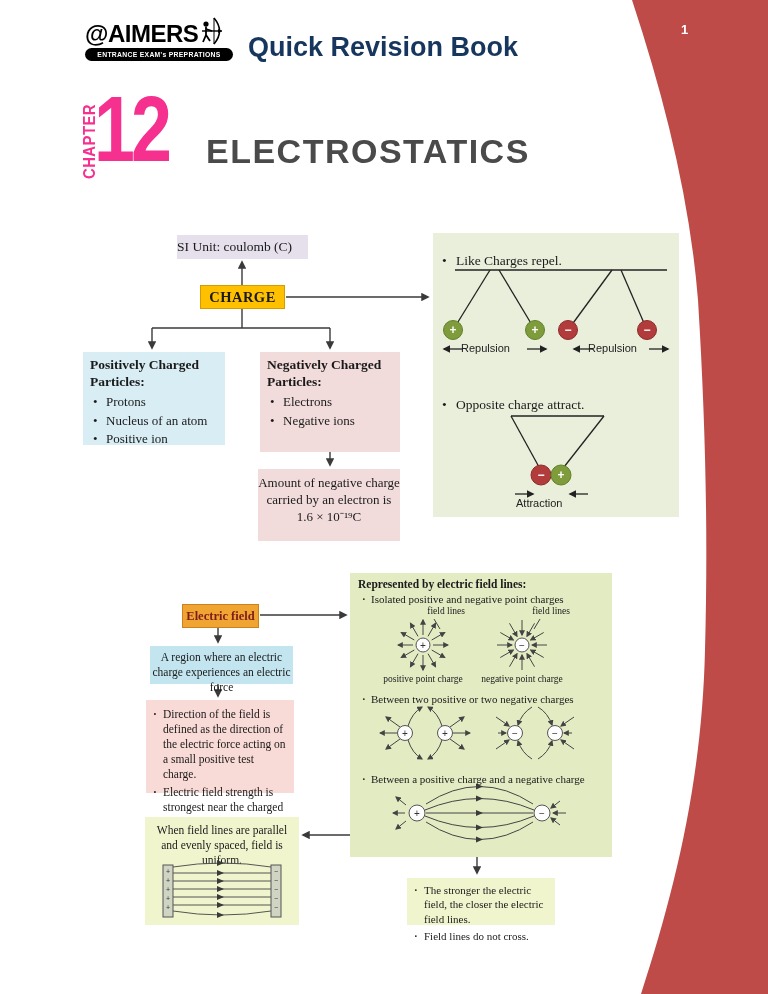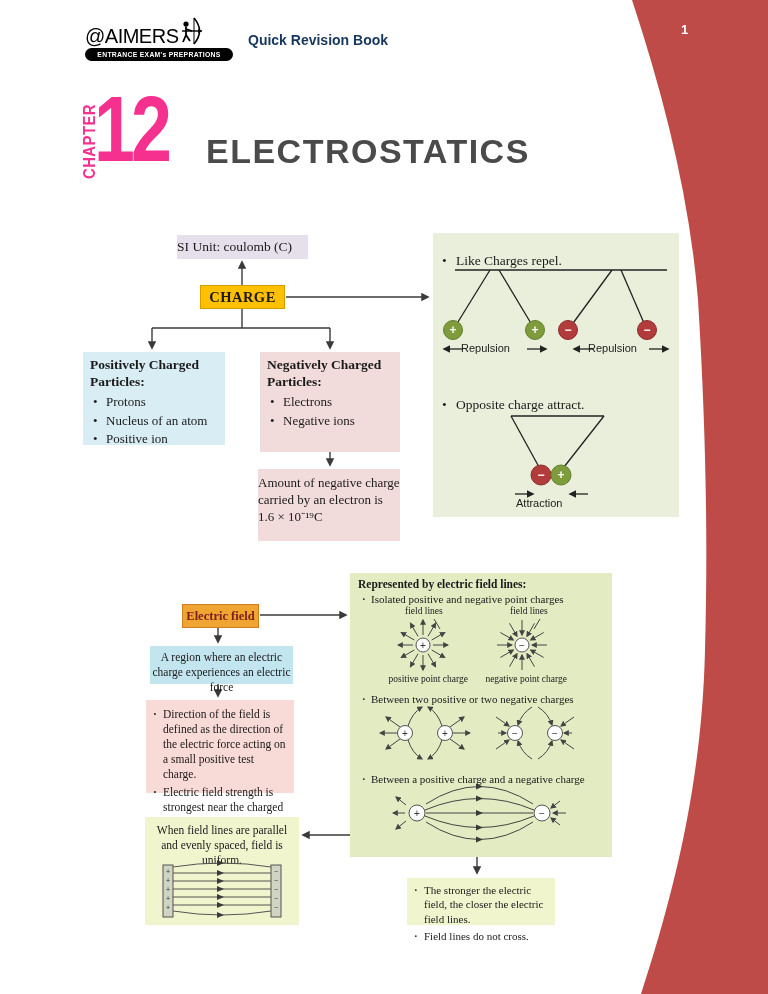--- a/index.html
+++ b/index.html
@@ -3,27 +3,27 @@
 <meta charset="utf-8">
 <style>
   html,body{margin:0;padding:0;background:#fff;}
   .page{position:relative;width:768px;height:994px;background:#fff;overflow:hidden;
         font-family:"Liberation Serif",serif;color:#1a1a1a;}
   .abs{position:absolute;}
   svg{display:block;}
   
   .logo-block{position:absolute;left:85px;top:16px;width:154px;}
   .logo-row{display:flex;align-items:flex-end;}
-  .logo-text{font-family:"Liberation Sans",sans-serif;font-weight:400;font-size:20px;
+  .logo-text{font-family:"Liberation Sans",sans-serif;font-weight:700;font-size:24px;
              letter-spacing:-0.5px;color:#000;line-height:1;}
   .logo-pill{margin-top:2px;width:148px;background:#000;color:#fff;border-radius:7px;
              font-family:"Liberation Sans",sans-serif;font-weight:700;font-size:6.8px;
              letter-spacing:.3px;text-align:center;padding:3px 0;}
   .book-title{position:absolute;left:248px;top:32px;font-family:"Liberation Sans",sans-serif;
-              font-weight:800;font-size:14px;color:#17365D;}
+              font-weight:800;font-size:27px;color:#17365D;}
   .page-number{position:absolute;left:681px;top:22px;z-index:3;color:#fff;
                font-family:"Liberation Sans",sans-serif;font-weight:700;font-size:13px;}
   
   .chapter-label{position:absolute;left:80px;top:179px;transform:rotate(-90deg) scaleX(.9);
                  transform-origin:0 0;font-family:"Liberation Sans",sans-serif;font-weight:800;
                  font-size:16.5px;letter-spacing:.5px;color:#F5308F;white-space:nowrap;}
   .chapter-number{position:absolute;left:94px;top:86px;font-family:"Liberation Sans",sans-serif;
                   font-weight:800;font-size:92px;line-height:.95;color:#F5308F;
                   transform:scaleX(.8);transform-origin:0 0;letter-spacing:-5px;}
   .chapter-title{position:absolute;left:206px;top:132px;font-family:"Liberation Sans",sans-serif;
@@ -33,21 +33,21 @@
                display:flex;align-items:center;gap:18px;padding-left:3px;box-sizing:border-box;}
   
   .fbox{position:absolute;box-sizing:border-box;font-size:13px;line-height:1.3;}
   .box-si{left:177px;top:235px;width:131px;height:24px;background:#E5E0EC;text-align:left;
           line-height:24px;font-size:13.5px;}
   .box-charge{left:200px;top:285px;width:85px;height:24px;background:#FFC000;
               border:1px solid #d49c00;font-weight:700;font-size:14.5px;text-align:center;
               line-height:22px;letter-spacing:.5px;}
   .box-pos{left:83px;top:352px;width:142px;height:93px;background:#D8EDF4;padding:5px 2px 0 7px;}
   .box-neg{left:260px;top:352px;width:140px;height:100px;background:#F2DCDB;padding:5px 2px 0 7px;}
-  .box-amt{left:258px;top:469px;width:142px;height:72px;background:#F2DCDB;
+  .box-amt{left:258px;top:469px;width:142px;height:72px;background:#F2DCDB;text-align:center;
            padding-top:5px;line-height:1.32;}
   .btitle{font-weight:700;font-size:13.5px;line-height:1.25;margin-bottom:2px;}
   .li{position:relative;padding-left:16px;line-height:1.45;}
   .li::before{content:"•";position:absolute;left:3px;}
   
   .panel-charges{position:absolute;left:433px;top:233px;width:246px;height:284px;background:#E9EFDB;}
   .brow{position:absolute;font-size:13.5px;padding-left:15px;margin-top:14px;}
   .brow::before{content:"•";position:absolute;left:1px;}
   .pend-label{position:absolute;font-family:"Liberation Sans",sans-serif;font-size:11px;
               color:#222;text-align:left;}
@@ -61,22 +61,22 @@
                  padding:7px 4px 0 5px;font-size:11.5px;}
   .box-uniform{left:145px;top:817px;width:154px;height:108px;background:#F1F5CE;
                font-size:11.5px;text-align:center;padding-top:6px;line-height:1.32;}
   .sli{position:relative;padding-left:12px;line-height:1.3;margin-bottom:3px;}
   .sli::before{content:"·";position:absolute;left:2px;font-weight:700;}
   
   .panel-field{position:absolute;left:350px;top:573px;width:262px;height:284px;background:#E3EBC3;}
   .fp-title{position:absolute;left:8px;top:5px;font-weight:700;font-size:11.5px;}
   .frow{position:absolute;font-size:11px;padding-left:11px;}
   .frow::before{content:"·";position:absolute;left:2px;font-weight:700;}
-  .fll{position:absolute;font-size:9.5px;text-align:left;}
-  .cap{position:absolute;font-size:9.5px;text-align:right;}
+  .fll{position:absolute;font-size:9.5px;text-align:right;}
+  .cap{position:absolute;font-size:9.5px;text-align:center;}
   .box-notes{left:407px;top:878px;width:148px;height:47px;background:#F1F5CE;
              padding:5px 3px 0 5px;font-size:11px;}
 </style>
 </head>
 <body>
 
 <div class="page">
 
   <svg class="abs" style="right:0;top:0;" width="148" height="994" viewBox="0 0 148 994">
     <path d="M12,0 C45,100 70,200 78,300 C86,430 88,540 85,650 C82,780 55,890 21,994 L148,994 L148,0 Z" fill="#BE4B48"></path>

